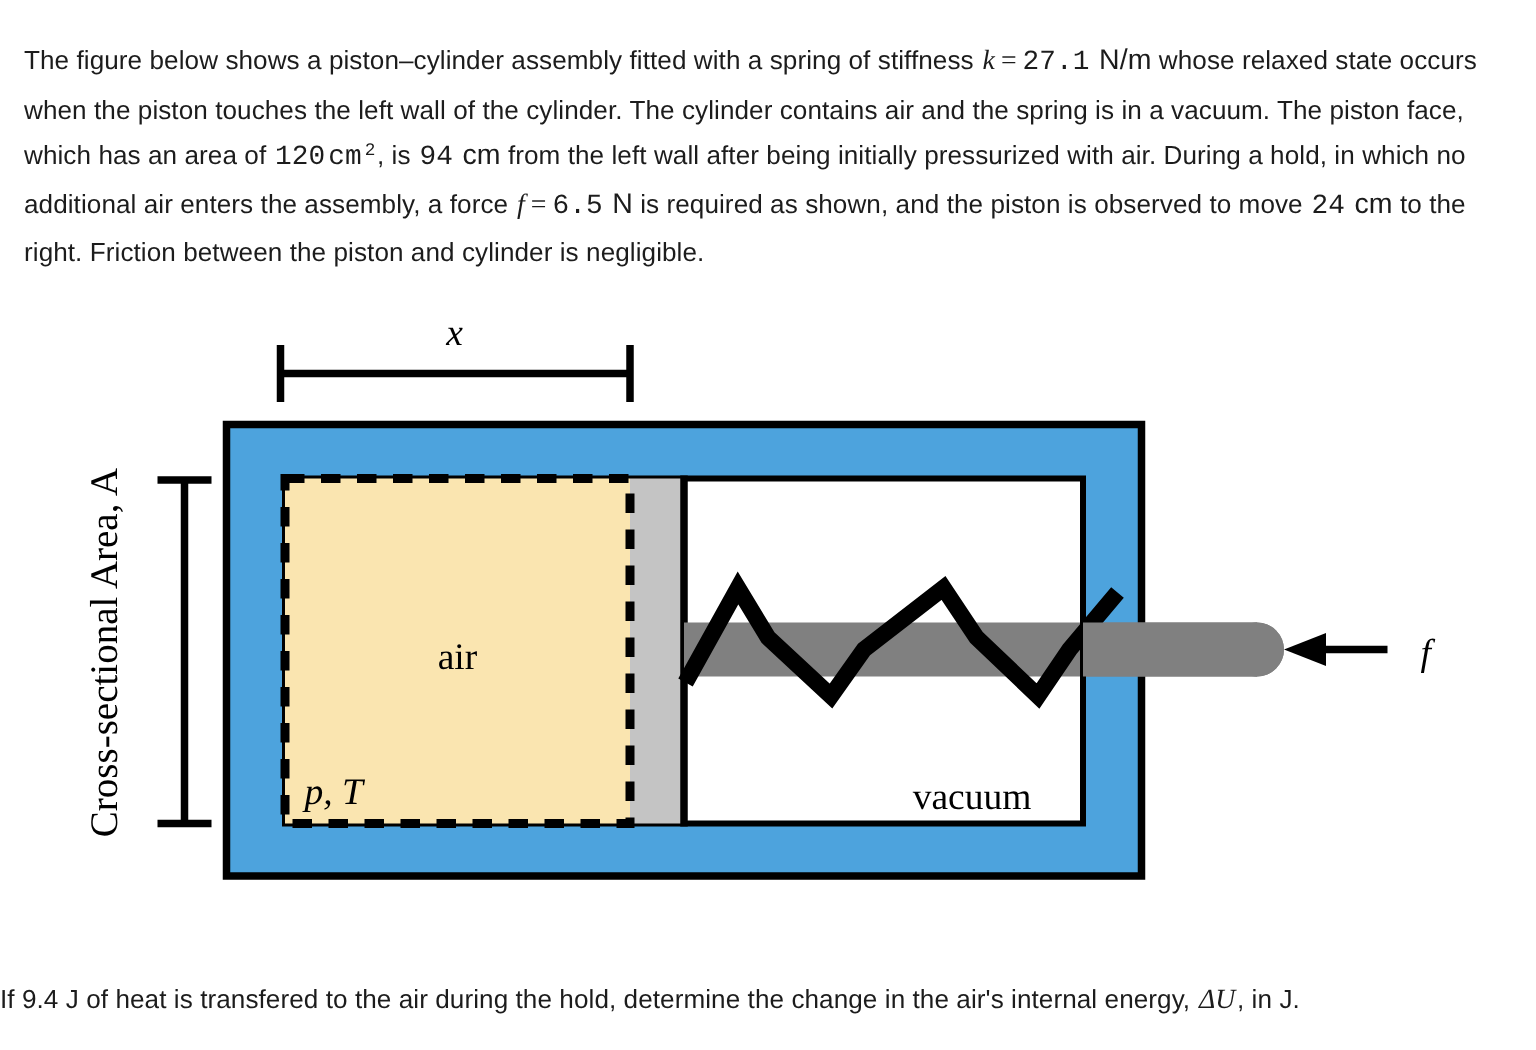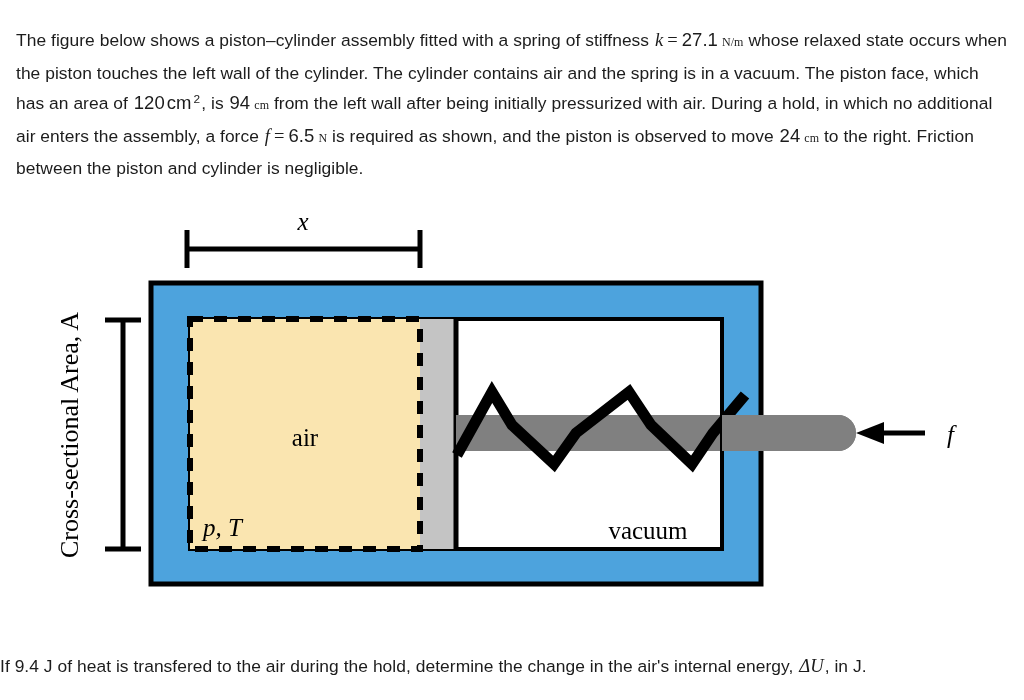--- a/index.html
+++ b/index.html
@@ -37,32 +37,32 @@
     top: 634px;
     width: 1000px;
   }
   .mathi {
     font-family: "Liberation Serif", serif;
     font-style: italic;
     font-size: 18.5px;
     padding: 0 1px;
   }
   .mathn {
-    font-family: Liberation Sans, sans-serif;
+    font-family: Liberation Mono, monospace;
     font-style: normal;
     font-size: 18.5px;
     padding: 0 1px;
   }
   .mathop {
     font-family: "Liberation Serif", serif;
     font-style: normal;
     font-size: 18.5px;
     padding: 0 3px;
   }
-  .unit { font-family: Liberation Serif, serif; font-size: 12px; }
+  .unit { font-family: Liberation Sans, sans-serif; font-size: 19px; }
   sup.sq {
     font-size: 0.68em;
     vertical-align: super;
     line-height: 0;
   }
   #figure {
     position: absolute;
     left: 0;
     top: 196px;
     width: 1024px;

